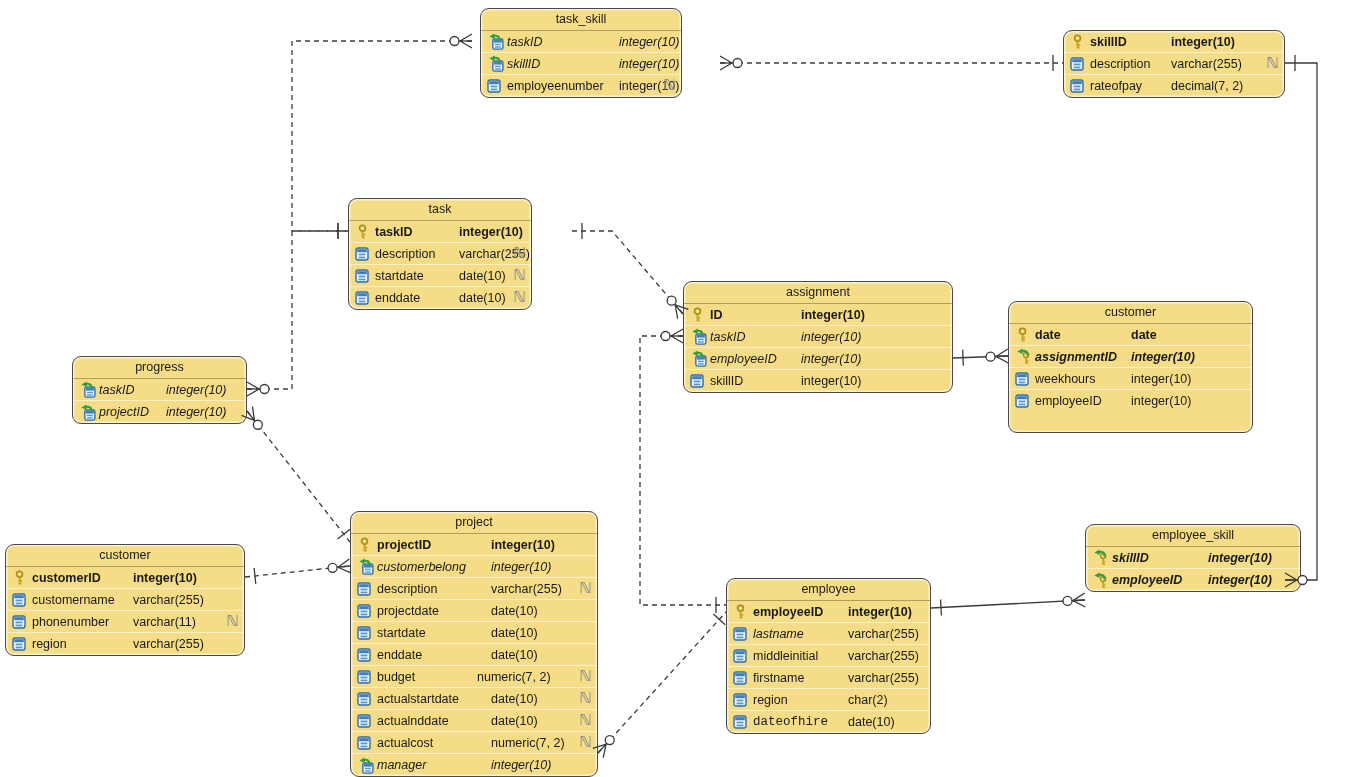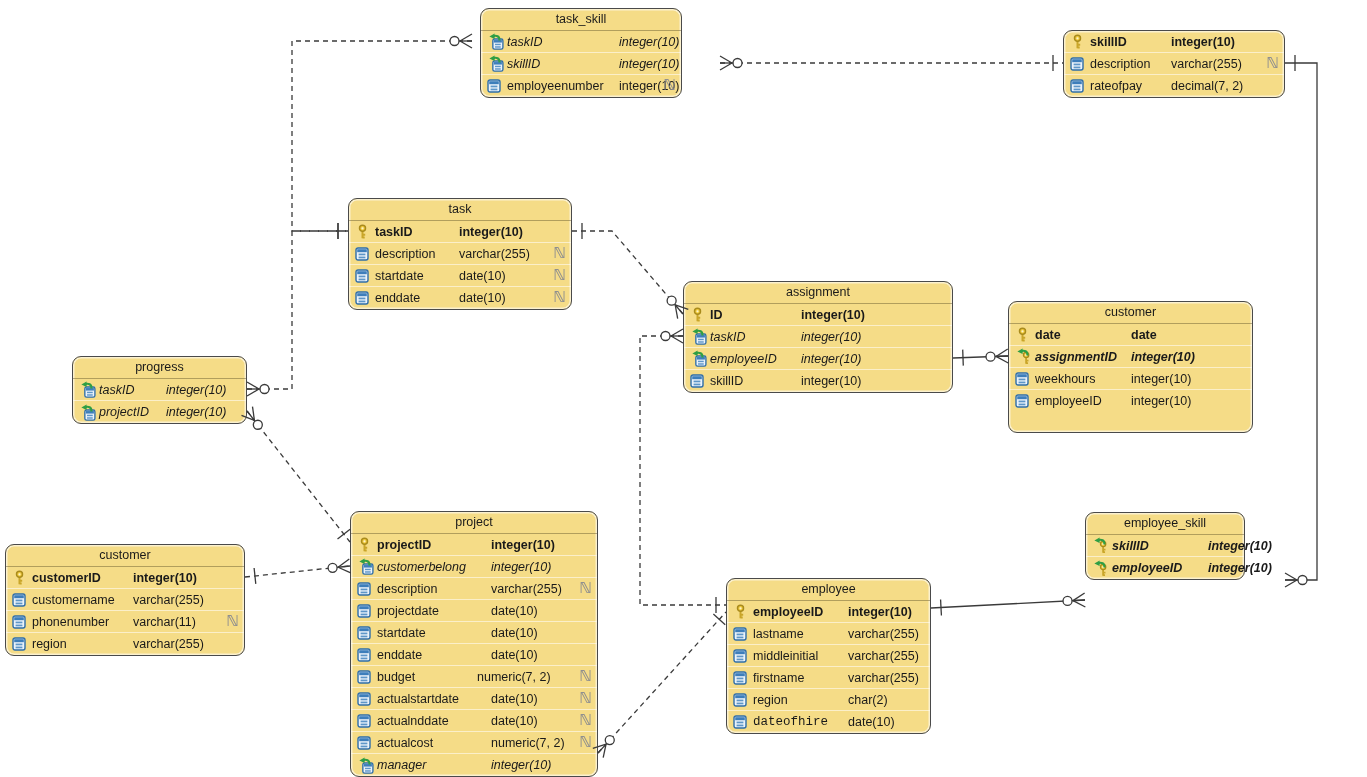--- a/index.html
+++ b/index.html
@@ -108,21 +108,21 @@
               <rect x="1" y="1" width="12" height="12" rx="2" fill="#EAF2FA" stroke="#2E6DA8" stroke-width="1.4"></rect>
               <rect x="2.2" y="2.2" width="9.6" height="3" fill="#3D7EBB"></rect>
               <rect x="3.6" y="6.6" width="6.8" height="1.7" fill="#5E96C8"></rect>
               <rect x="3.6" y="9.6" width="6.8" height="1.7" fill="#5E96C8"></rect>
             </svg>
           </span>
           <span class="col-name" style="width: 81px;">rateofpay</span>
           <span class="col-type">decimal(7, 2)</span>
         </div>
       </div>
-      <div class="db-table" style="left: 348px; top: 198px; width: 224px;">
+      <div class="db-table" style="left: 348px; top: 198px; width: 184px;">
         <div class="tbl-header">task</div>
         <div class="tbl-row emph-pk">
           <span class="icon-cell">
             <svg width="15" height="16" viewBox="0 0 15 16">
               <path d="M7.5 7 L7.5 14.2 M7.5 10.8 L10.2 10.8 M7.5 13.5 L9.7 13.5" stroke="#C9A52A" stroke-width="2" fill="none"></path>
               <circle cx="7.5" cy="4.3" r="3" fill="#F2CC3E" stroke="#A98B1C" stroke-width="1.5"></circle>
               <circle cx="7.5" cy="4.3" r="1.1" fill="#FBF3CE"></circle>
             </svg>
           </span>
           <span class="col-name" style="width: 84px;">taskID</span>
@@ -527,21 +527,21 @@
         </div>
         <div class="tbl-row emph-col">
           <span class="icon-cell">
             <svg width="14" height="14" viewBox="0 0 14 14">
               <rect x="1" y="1" width="12" height="12" rx="2" fill="#EAF2FA" stroke="#2E6DA8" stroke-width="1.4"></rect>
               <rect x="2.2" y="2.2" width="9.6" height="3" fill="#3D7EBB"></rect>
               <rect x="3.6" y="6.6" width="6.8" height="1.7" fill="#5E96C8"></rect>
               <rect x="3.6" y="9.6" width="6.8" height="1.7" fill="#5E96C8"></rect>
             </svg>
           </span>
-          <span class="col-name" style="width: 95px;">lastname</span>
+          <span class="col-name" style="width: 95px; font-style: italic;">lastname</span>
           <span class="col-type">varchar(255)</span>
         </div>
         <div class="tbl-row emph-col">
           <span class="icon-cell">
             <svg width="14" height="14" viewBox="0 0 14 14">
               <rect x="1" y="1" width="12" height="12" rx="2" fill="#EAF2FA" stroke="#2E6DA8" stroke-width="1.4"></rect>
               <rect x="2.2" y="2.2" width="9.6" height="3" fill="#3D7EBB"></rect>
               <rect x="3.6" y="6.6" width="6.8" height="1.7" fill="#5E96C8"></rect>
               <rect x="3.6" y="9.6" width="6.8" height="1.7" fill="#5E96C8"></rect>
             </svg>
@@ -579,21 +579,21 @@
               <rect x="1" y="1" width="12" height="12" rx="2" fill="#EAF2FA" stroke="#2E6DA8" stroke-width="1.4"></rect>
               <rect x="2.2" y="2.2" width="9.6" height="3" fill="#3D7EBB"></rect>
               <rect x="3.6" y="6.6" width="6.8" height="1.7" fill="#5E96C8"></rect>
               <rect x="3.6" y="9.6" width="6.8" height="1.7" fill="#5E96C8"></rect>
             </svg>
           </span>
           <span class="col-name" style="width: 95px; font-family: Liberation Mono, monospace;">dateofhire</span>
           <span class="col-type">date(10)</span>
         </div>
       </div>
-      <div class="db-table" style="left: 1085px; top: 512px; width: 160px;">
+      <div class="db-table" style="left: 1085px; top: 524px; width: 216px;">
         <div class="tbl-header">employee_skill</div>
         <div class="tbl-row emph-pkfk">
           <span class="icon-cell">
             <svg width="17" height="17" viewBox="0 0 17 17">
               <g transform="translate(4.5,3.2) scale(0.88)">
                 <path d="M7.5 7 L7.5 14.2 M7.5 10.8 L10.2 10.8 M7.5 13.5 L9.7 13.5" stroke="#C9A52A" stroke-width="2" fill="none"></path>
                 <circle cx="7.5" cy="4.3" r="3" fill="#F2CC3E" stroke="#A98B1C" stroke-width="1.5"></circle>
                 <circle cx="7.5" cy="4.3" r="1.1" fill="#FBF3CE"></circle>
               </g>
               <path d="M12.5 7.5 C12.7 3 9.5 2 5.8 3.2" stroke="#2F9E44" stroke-width="2.1" fill="none"></path>

